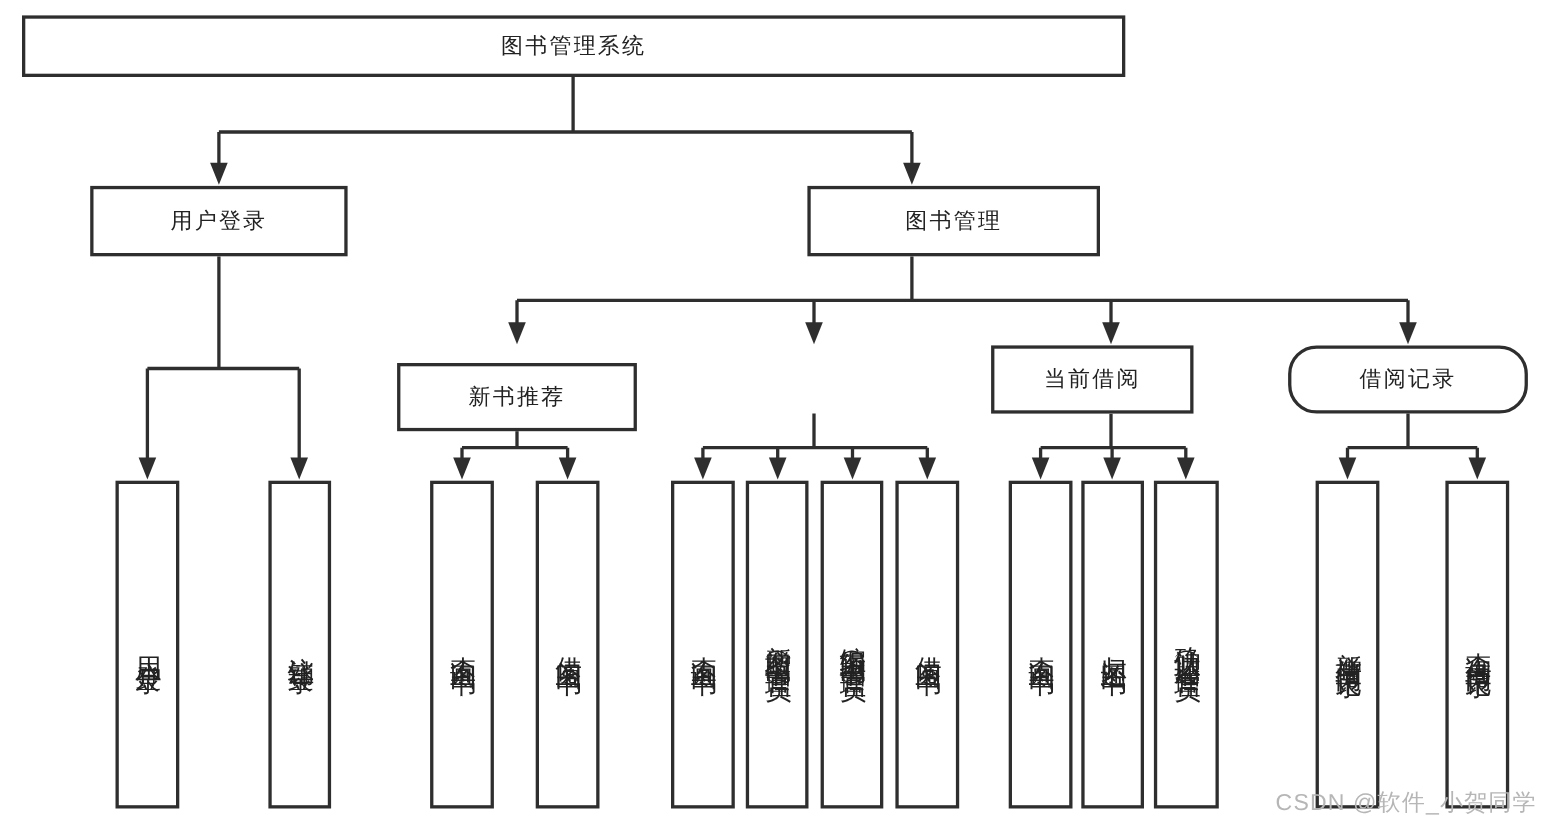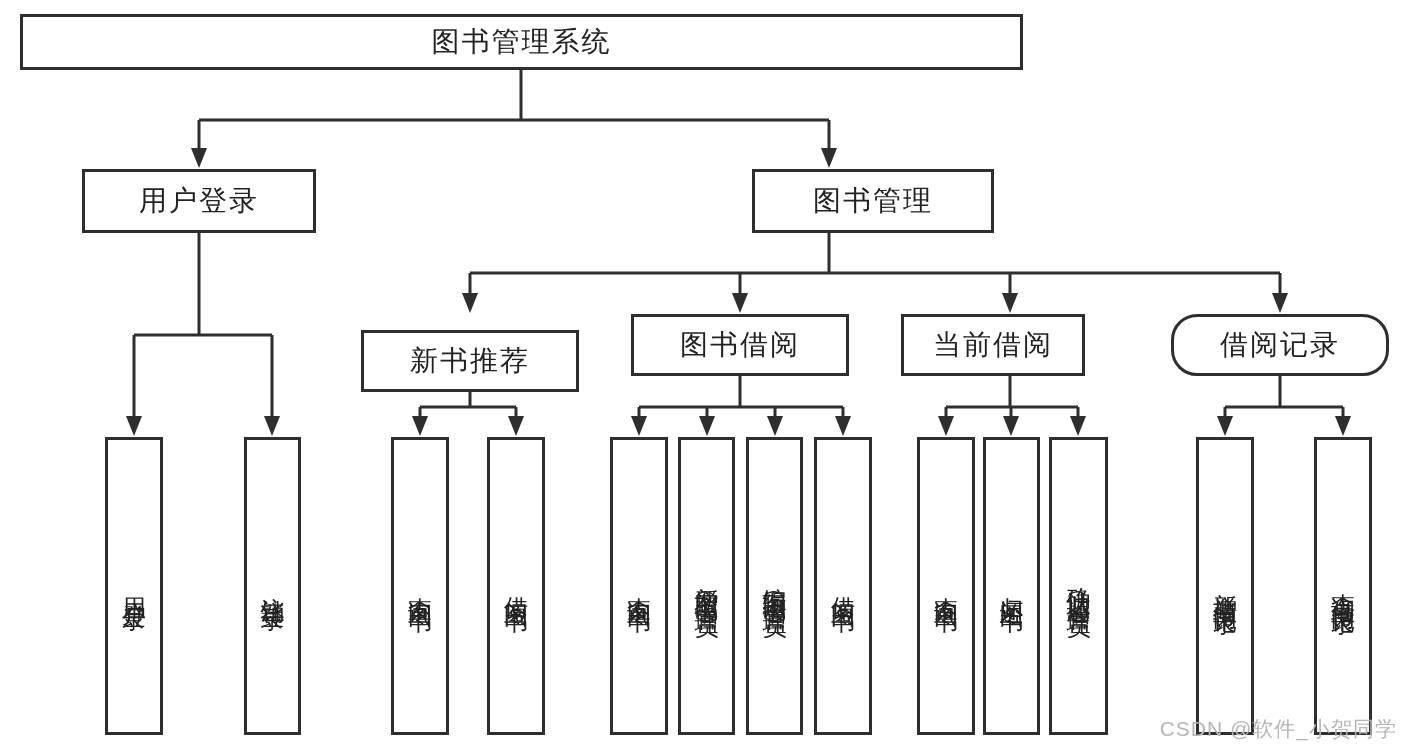--- a/index.html
+++ b/index.html
@@ -21,21 +21,21 @@
     box-sizing: border-box;
     border: 3px solid #2e2e2e;
     background: #ffffff;
     color: #222222;
     display: flex;
     align-items: center;
     justify-content: center;
     text-align: center;
   }
   .h-node {
-    font-size: 28px;
+    font-size: 20px;
     letter-spacing: 2px;
     line-height: 1;
     white-space: nowrap;
   }
   .v-node {
     writing-mode: vertical-rl;
     text-orientation: mixed;
     font-size: 24px;
     letter-spacing: 4px;
     line-height: 1;
@@ -91,24 +91,23 @@
       <use href="#arw" transform="translate(1011,436)"></use>
       <use href="#arw" transform="translate(1078,436)"></use>
       <use href="#arw" transform="translate(1225,436)"></use>
       <use href="#arw" transform="translate(1343,436)"></use>
     </g>
   </svg>
 
   <div class="node h-node" style="left:20px; top:14px; width:1003px; height:56px;">图书管理系统</div>
 
   <div class="node h-node" style="left:82px; top:169px; width:234px; height:64px;">用户登录</div>
-  <div class="node h-node" style="left:752px; top:169px; width:242px; height:64px;">图书管理</div>
+  <div class="node h-node" style="left:734px; top:169px; width:266px; height:64px;">图书管理</div>
 
   <div class="node h-node" style="left:361px; top:314px; width:218px; height:62px;margin-top:16px;">新书推荐</div>
-  <div class="node h-node" style="left:631px; top:314px; width:218px; height:62px;">图书借阅</div>
   <div class="node h-node" style="left:901px; top:314px; width:184px; height:62px;">当前借阅</div>
   <div class="node h-node" style="left:1171px; top:314px; width:218px; height:62px;border-radius:26px;">借阅记录</div>
 
   <div class="node v-node" style="left:105px; top:437px; width:58px; height:298px;">用户登录</div>
   <div class="node v-node" style="left:244px; top:437px; width:57px; height:298px;">注销登录</div>
 
   <div class="node v-node" style="left:391px; top:437px; width:58px; height:298px;">查询图书</div>
   <div class="node v-node" style="left:487px; top:437px; width:58px; height:298px;">借阅图书</div>
 
   <div class="node v-node" style="left:610px; top:437px; width:58px; height:298px;">查询图书</div>

